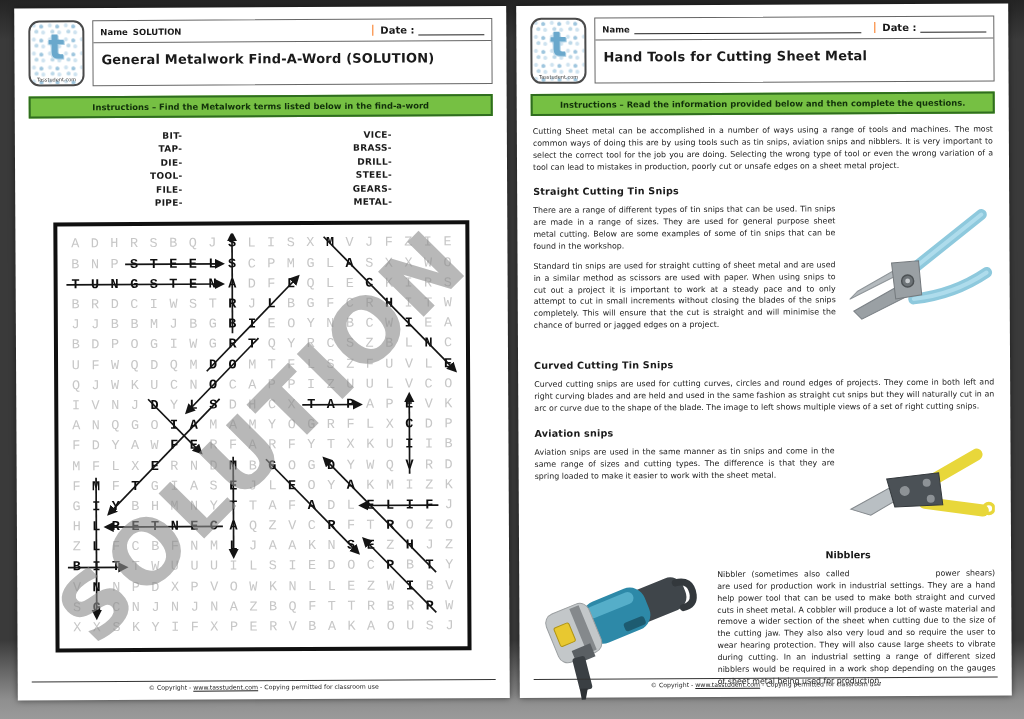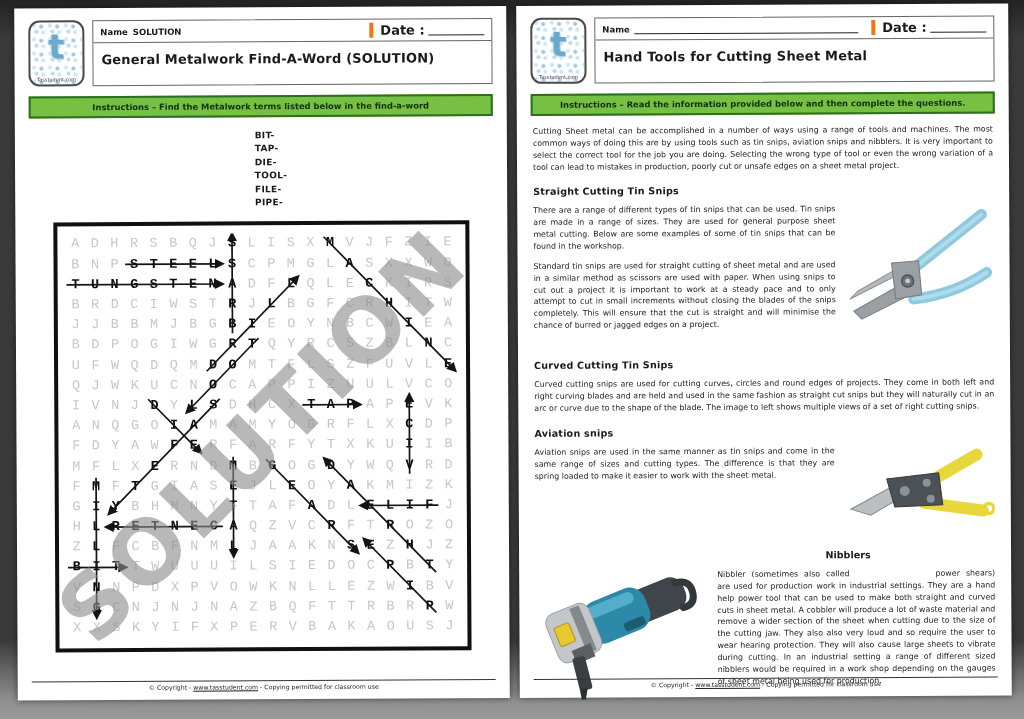--- a/index.html
+++ b/index.html
@@ -26,32 +26,32 @@
       radial-gradient(circle at 80% 72%, #cfe3f0 0 1.6px, transparent 2.4px);
     background-size:16px 14px;
   }
   .logo-t{font-size:34px;font-weight:bold;color:#6aa8cc;line-height:48px;
           text-shadow:1px 1px 0 #a8cde3, -1px 1px 0 #cde2ef;}
   .logo-cap{position:absolute;bottom:2px;left:0;right:0;font-size:5px;color:#333;}
   .hdr-table{flex:1;margin-left:8px;border:1px solid #666;}
   .hdr-row1{display:flex;border-bottom:1px solid #666;height:21px;align-items:center;}
   .name-cell{flex:1;display:flex;align-items:center;padding:0 7px;font-size:8.5px;font-weight:bold;gap:5px;}
   .name-line{flex:1;border-bottom:1.2px solid #222;height:10px;margin-right:6px;}
-  .date-cell{width:104px;border-left:4px solid #f97316;display:flex;align-items:center;padding:0 7px;font-size:13px;font-weight:bold;gap:4px;}
+  .date-cell{width:104px;border-left:1px solid #f97316;display:flex;align-items:center;padding:0 7px;font-size:10px;font-weight:bold;gap:4px;}
   .date-line{flex:1;border-bottom:1.2px solid #222;height:10px;}
   .hdr-title{height:32px;display:flex;align-items:center;padding:0 8px;font-size:13px;font-weight:bold;letter-spacing:.2px;}
   
   .green-bar{
     margin:10px 14px 0 14px;background:#76c043;border:2px solid #2f6d1f;
     text-align:center;font-size:8.4px;font-weight:bold;color:#11300a;
     padding:4px 2px;
   }
   
   .word-list{display:flex;justify-content:space-around;margin:12px 40px 0 40px;}
-  .wl-col{text-align:left;margin-left:20px;}
+  .wl-col{text-align:right;margin-left:20px;}
   .wl-word{font-size:9px;font-weight:bold;line-height:13.4px;letter-spacing:.3px;}
   
   .grid-wrap{
     position:relative;margin:12px auto 0 auto;width:392px;
     border:4px solid #101010;padding:8px 8px 10px 8px;background:#fff;
   }
   .grid{
     display:grid;grid-template-columns:repeat(20,19.6px);grid-auto-rows:20.2px;
     font-family:"Liberation Mono",monospace;font-size:13.5px;
   }
@@ -110,20 +110,28 @@
 
     <div class="word-list">
         <div class="wl-col">
           <div class="wl-word">BIT-</div>
           <div class="wl-word">TAP-</div>
           <div class="wl-word">DIE-</div>
           <div class="wl-word">TOOL-</div>
           <div class="wl-word">FILE-</div>
           <div class="wl-word">PIPE-</div>
         </div>
+        <div class="wl-col">
+          <div class="wl-word">VICE-</div>
+          <div class="wl-word">BRASS-</div>
+          <div class="wl-word">DRILL-</div>
+          <div class="wl-word">STEEL-</div>
+          <div class="wl-word">GEARS-</div>
+          <div class="wl-word">METAL-</div>
+        </div>
       </div>
 
     <div class="grid-wrap">
       <div class="grid">
           <span class="cell">A</span>
           <span class="cell">D</span>
           <span class="cell">H</span>
           <span class="cell">R</span>
           <span class="cell">S</span>
           <span class="cell">B</span>

